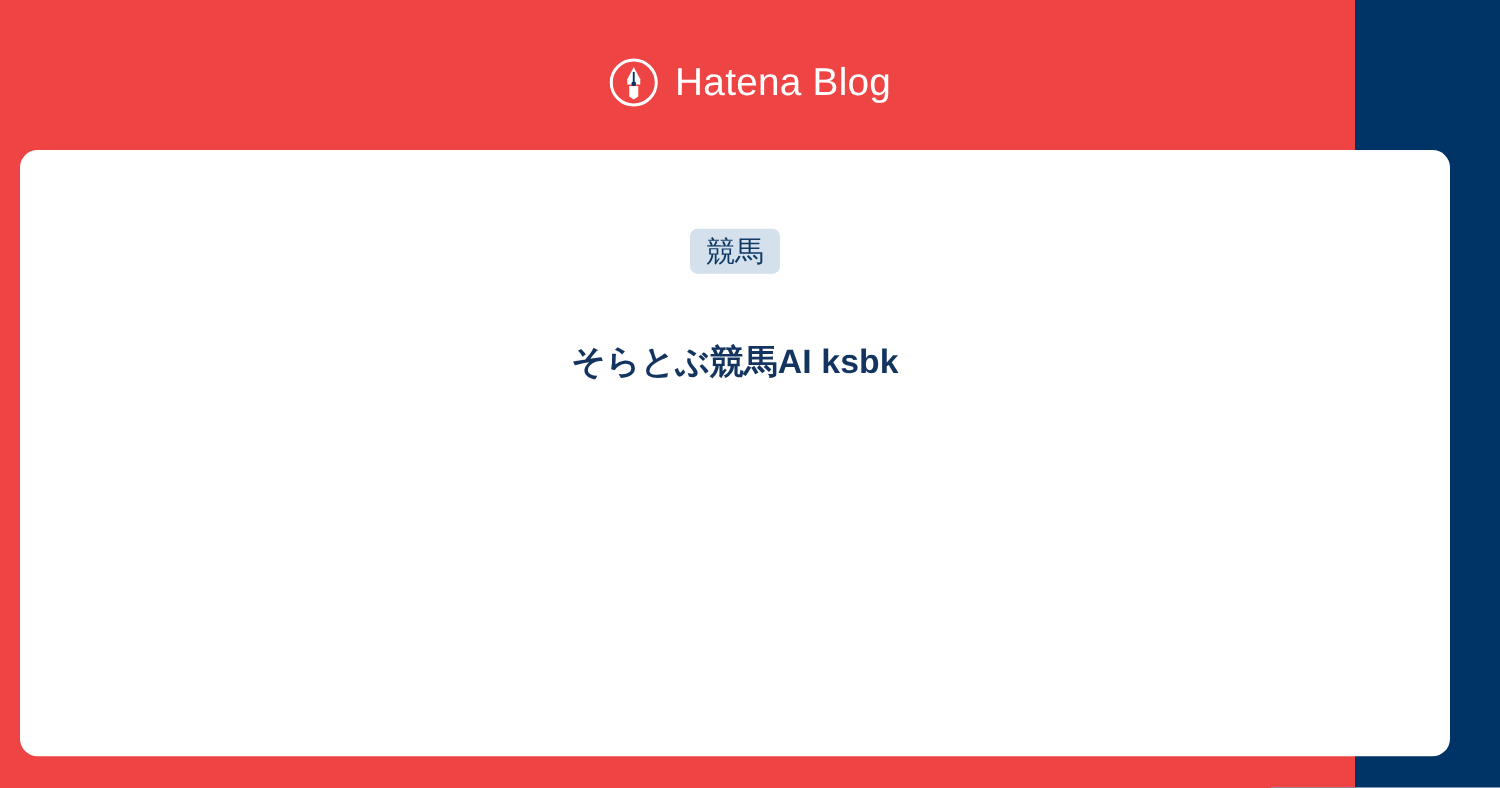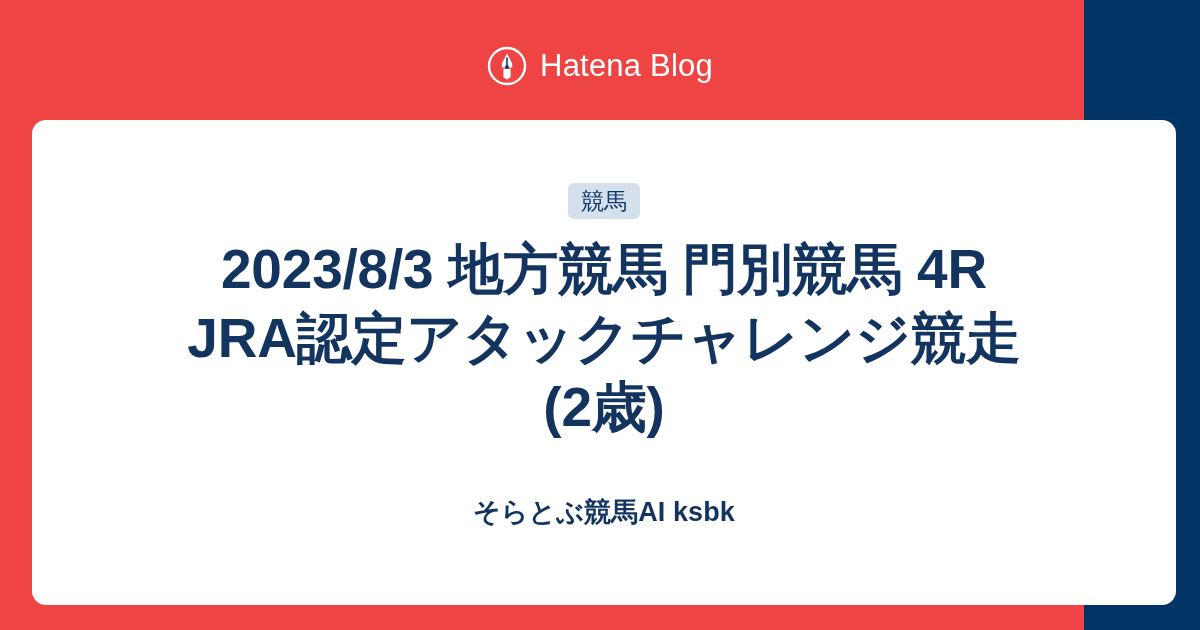--- a/index.html
+++ b/index.html
@@ -46,21 +46,21 @@
     font-size: 31px;
     line-height: 40px;
     letter-spacing: 0.2px;
     font-weight: 400;
     white-space: nowrap;
   }
 
   
   .card {
     position: absolute;
-    left: 32px;
+    left: 16px;
     top: 120px;
     width: 1144px;
     height: 485px;
     background: #ffffff;
     border-radius: 14px;
     box-sizing: border-box;
     display: flex;
     flex-direction: column;
     align-items: center;
     justify-content: flex-start;
@@ -134,23 +134,18 @@
     </svg>
     <span class="brand-name">Hatena Blog</span>
   </div>
 
   <div class="card">
 
     <div class="tag-row">
       <span class="tag">競馬</span>
     </div>
 
-    <h1 class="entry-title">
-      <span class="tline">2023/8/3 地方競馬 門別競馬 4R</span>
-      <span class="tline">JRA認定アタックチャレンジ競走</span>
-      <span class="tline">(2歳)</span>
-    </h1>
 
     <div class="blog-name">そらとぶ競馬AI ksbk</div>
 
   </div>
 
 </div>
 
 </body></html>

